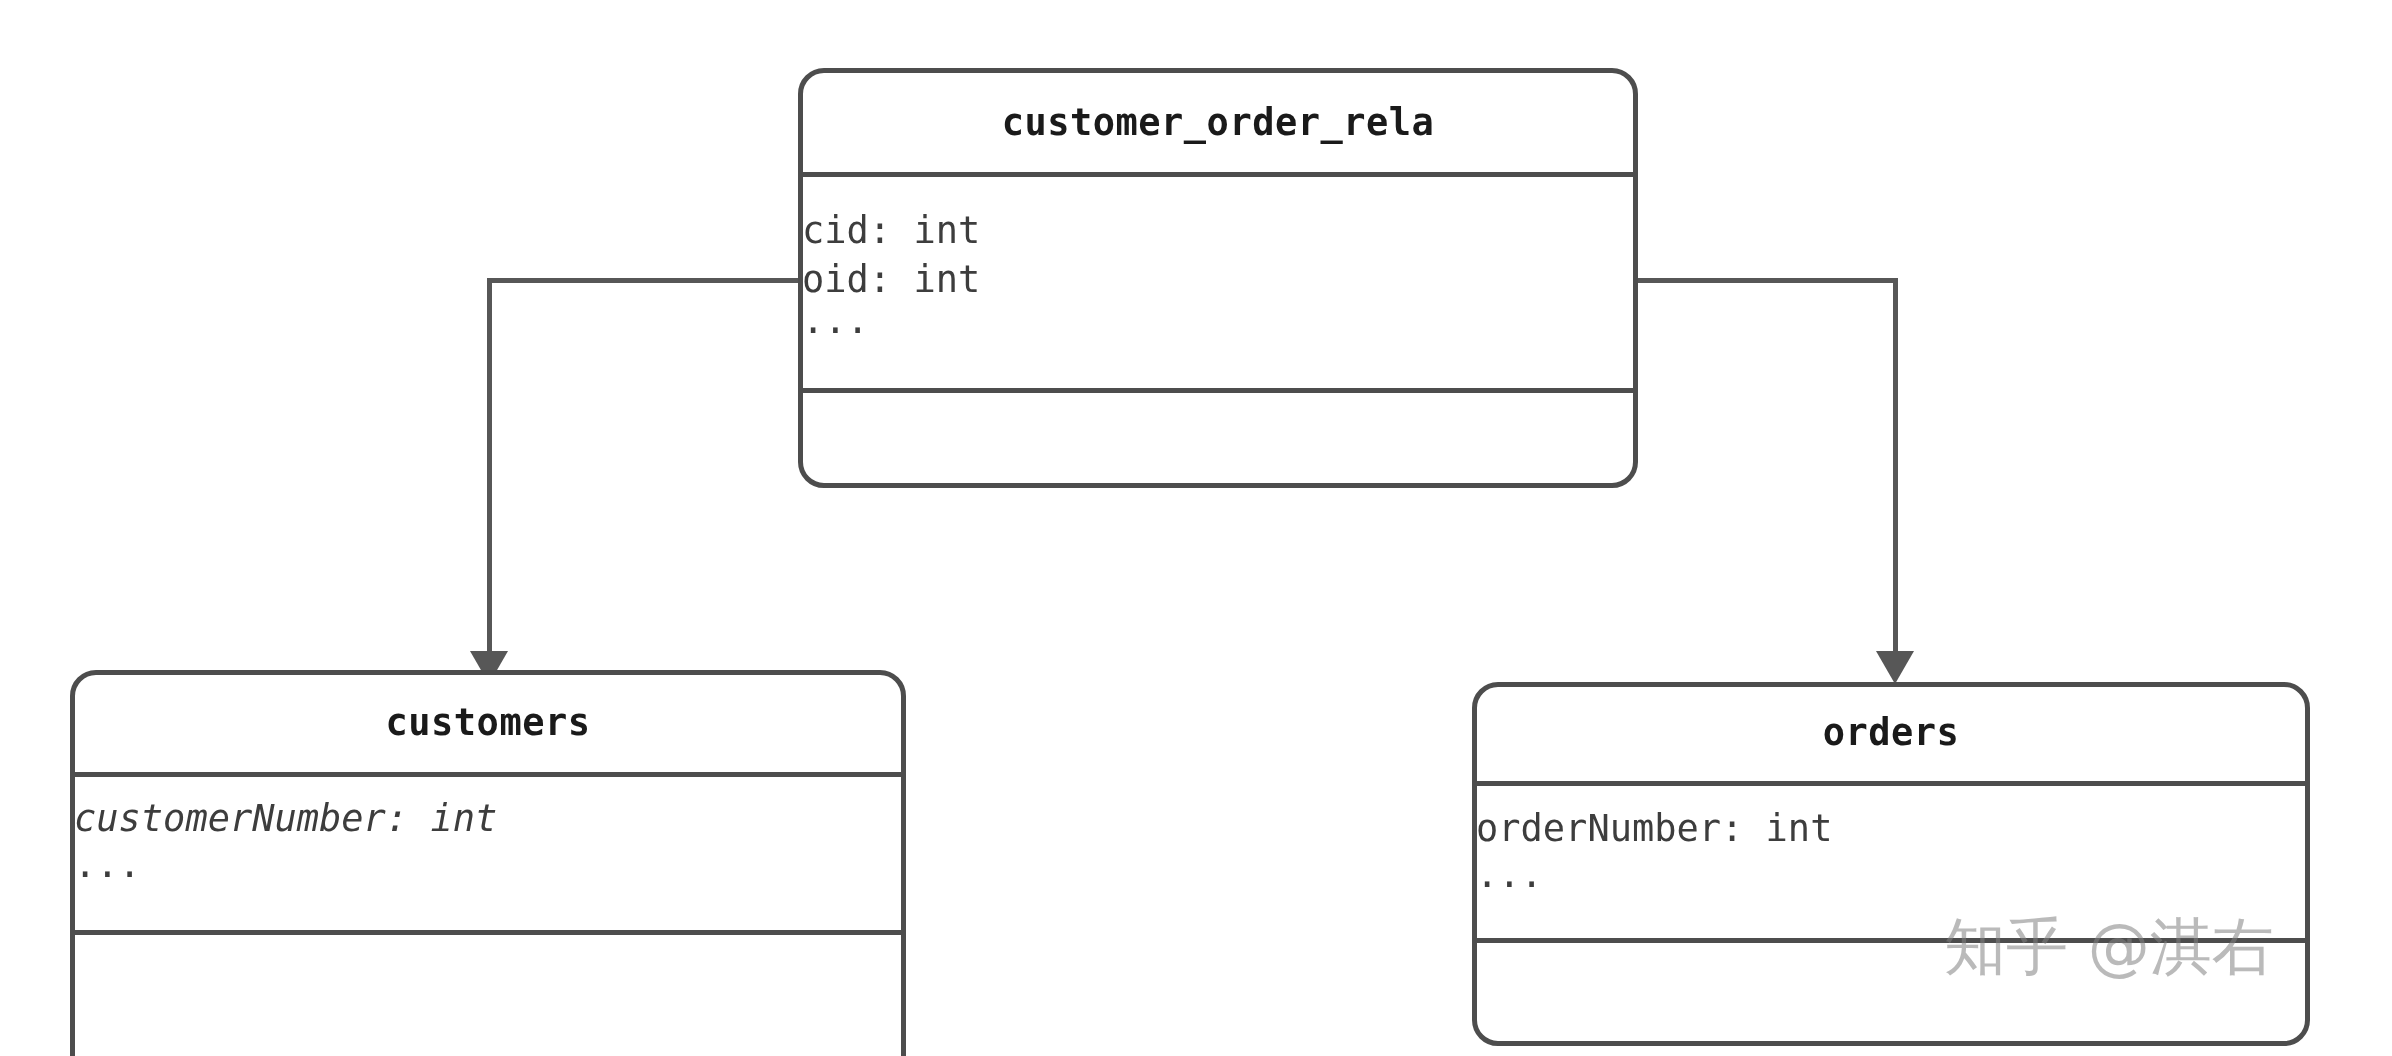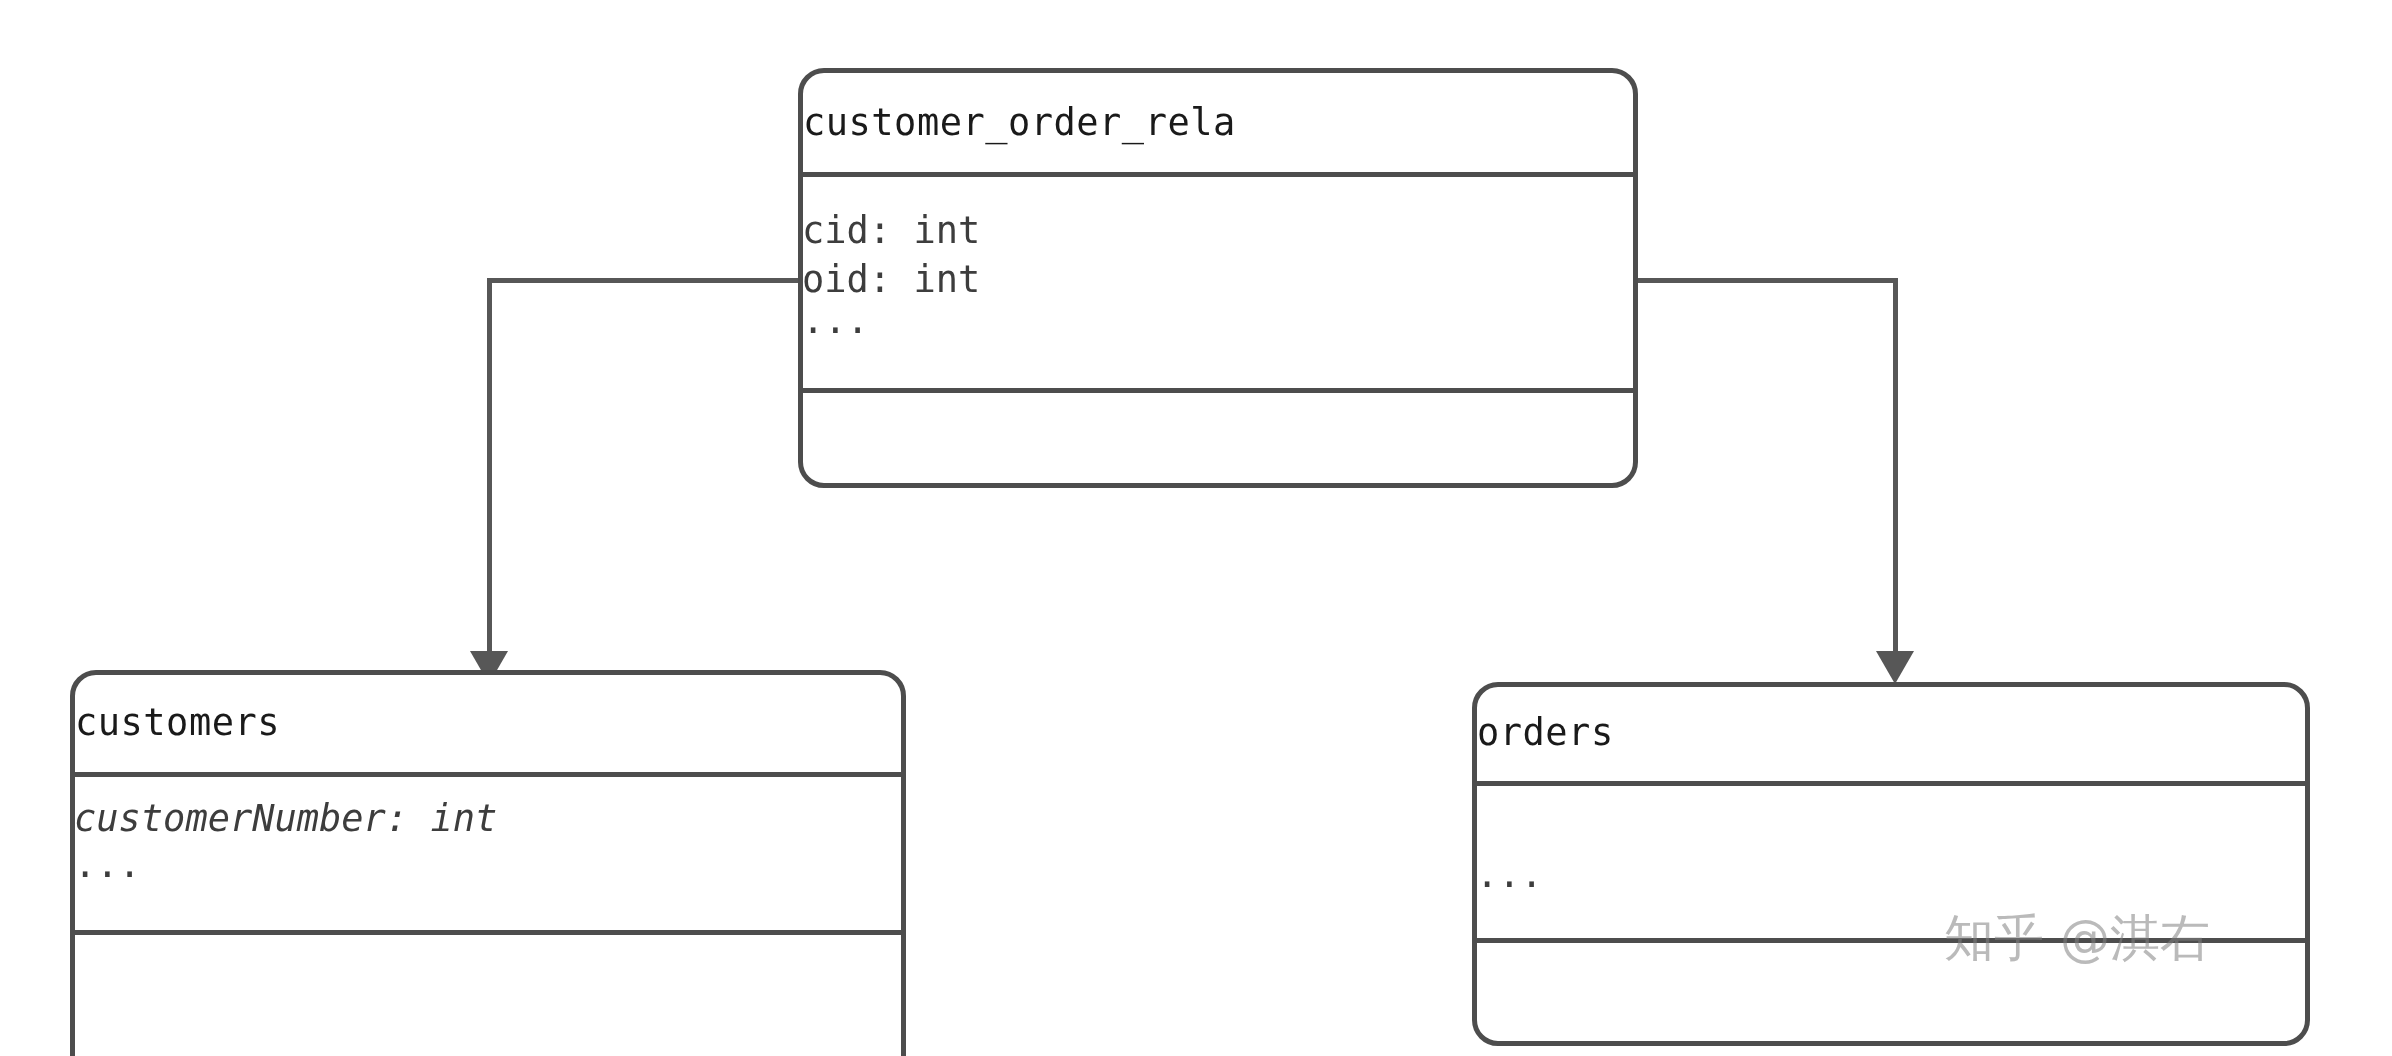--- a/index.html
+++ b/index.html
@@ -22,22 +22,22 @@
     box-sizing: border-box;
     border: 5px solid #4d4d4d;
     border-radius: 26px;
     background: #ffffff;
     z-index: 3;
   }
   .entity-title {
     position: absolute;
     left: 0;
     right: 0;
-    text-align: left;
-    font-weight: normal;
+    text-align: center;
+    font-weight: bold;
     color: #1a1a1a;
     font-size: 37px;
     letter-spacing: 0.5px;
     white-space: nowrap;
   }
   .divider {
     position: absolute;
     left: 0;
     right: 0;
     height: 5px;
@@ -72,21 +72,21 @@
     border-right: 19px solid transparent;
     border-top: 33px solid #575757;
     z-index: 2;
   }
 
   
   .watermark {
     position: absolute;
     color: rgba(130, 130, 130, 0.55);
     font-family: "DejaVu Sans", "Liberation Sans", sans-serif;
-    font-size: 50px;
+    font-size: 62px;
     white-space: nowrap;
     z-index: 6;
     pointer-events: none;
   }
 </style>
 </head>
 <body>
 
 <div id="canvas">
 
@@ -111,19 +111,20 @@
     <div class="entity-title" style="top:26px;">customers</div>
     <div class="divider" style="top:97px;"></div>
     <div class="attr" style="left:-1px; top:122px;font-style:italic;">customerNumber: int</div>
     <div class="attr" style="left:-1px; top:168px;">...</div>
     <div class="divider" style="top:255px;"></div>
   </div>
 
   <div class="entity" style="left:1472px; top:682px; width:838px; height:364px;padding-left:24px;">
     <div class="entity-title" style="top:24px;">orders</div>
     <div class="divider" style="top:94px;"></div>
+    <div class="attr" style="left:-1px; top:120px;">orderNumber: int</div>
     <div class="attr" style="left:-1px; top:166px;">...</div>
     <div class="divider" style="top:251px;"></div>
   </div>
 
   <div class="watermark" style="left:1944px; top:905px;">知乎 @淇右</div>
 
 </div>
 
 </body></html>

